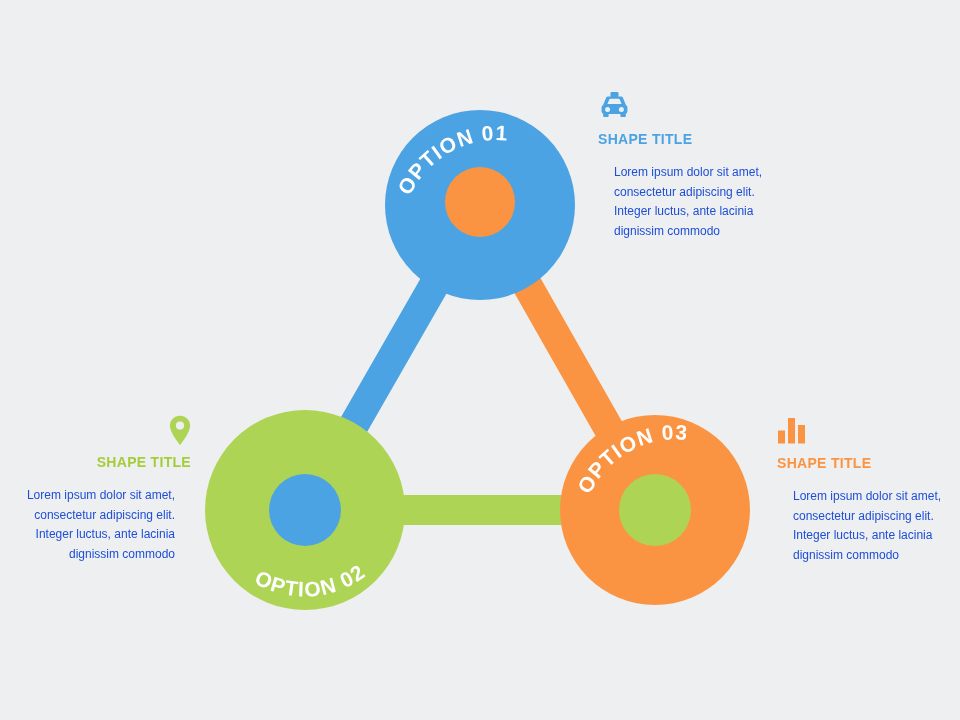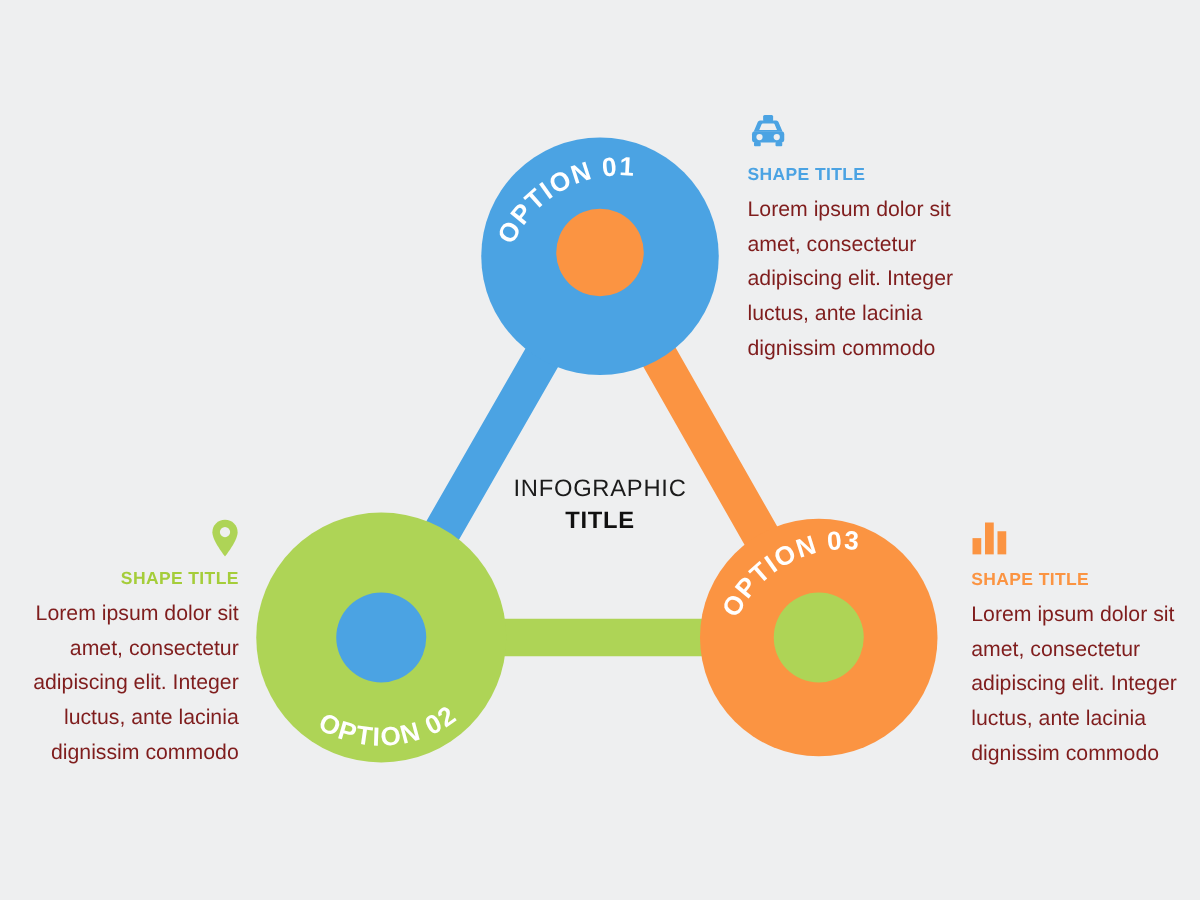--- a/index.html
+++ b/index.html
@@ -37,24 +37,24 @@
     margin-bottom: 6px;
   }
   .panel-title {
     font-size: 14px;
     font-weight: bold;
     letter-spacing: 0.3px;
     margin: 0 0 7px 0;
     line-height: 1.1;
   }
   .panel-body {
-    font-size: 17px;
+    font-size: 12px;
     line-height: 1.62;
-    color: #7f1d1d;
-    margin: 0;
+    color: #1d4ed8;
+    margin: 16px;
   }
 
   
   #panel-01 {
     left: 598px;
     top: 92px;
     text-align: left;
   }
   #panel-01 .panel-title { color: #4ba3e3; }
 
@@ -140,24 +140,20 @@
 
     <g>
       <circle cx="480" cy="205" r="95" fill="#4ba3e3"></circle>
       <text class="arc-label" fill="#ffffff" font-family="'Liberation Sans', sans-serif" font-size="21" font-weight="bold" letter-spacing="1.2">
         <textPath href="#arc-opt01" startOffset="50%" text-anchor="middle">OPTION 01</textPath>
       </text>
       <circle cx="480" cy="202" r="35" fill="#fb9442"></circle>
     </g>
   </svg>
 
-  <div id="center-title">
-    <span class="t-line1">INFOGRAPHIC</span>
-    <span class="t-line2">TITLE</span>
-  </div>
 
   <div class="panel" id="panel-01">
     <span class="panel-icon">
       <svg width="33" height="30" viewBox="0 0 33 30">
         <rect x="12.5" y="0" width="8" height="5.2" rx="1.2" fill="#4ba3e3"></rect>
         <path d="M5 13.2 L8.2 5.6 Q8.7 4.4 10 4.4 L23 4.4 Q24.3 4.4 24.8 5.6 L28 13.2 Z" fill="#4ba3e3"></path>
         <path d="M9.4 12 L11.4 7.2 Q11.6 6.7 12.2 6.7 L20.8 6.7 Q21.4 6.7 21.6 7.2 L23.6 12 Z" fill="#eeeff0"></path>
         <rect x="3.6" y="13" width="25.8" height="9" rx="2.4" fill="#4ba3e3"></rect>
         <circle cx="9.6" cy="17.6" r="2.5" fill="#eeeff0"></circle>
         <circle cx="23.4" cy="17.6" r="2.5" fill="#eeeff0"></circle>

